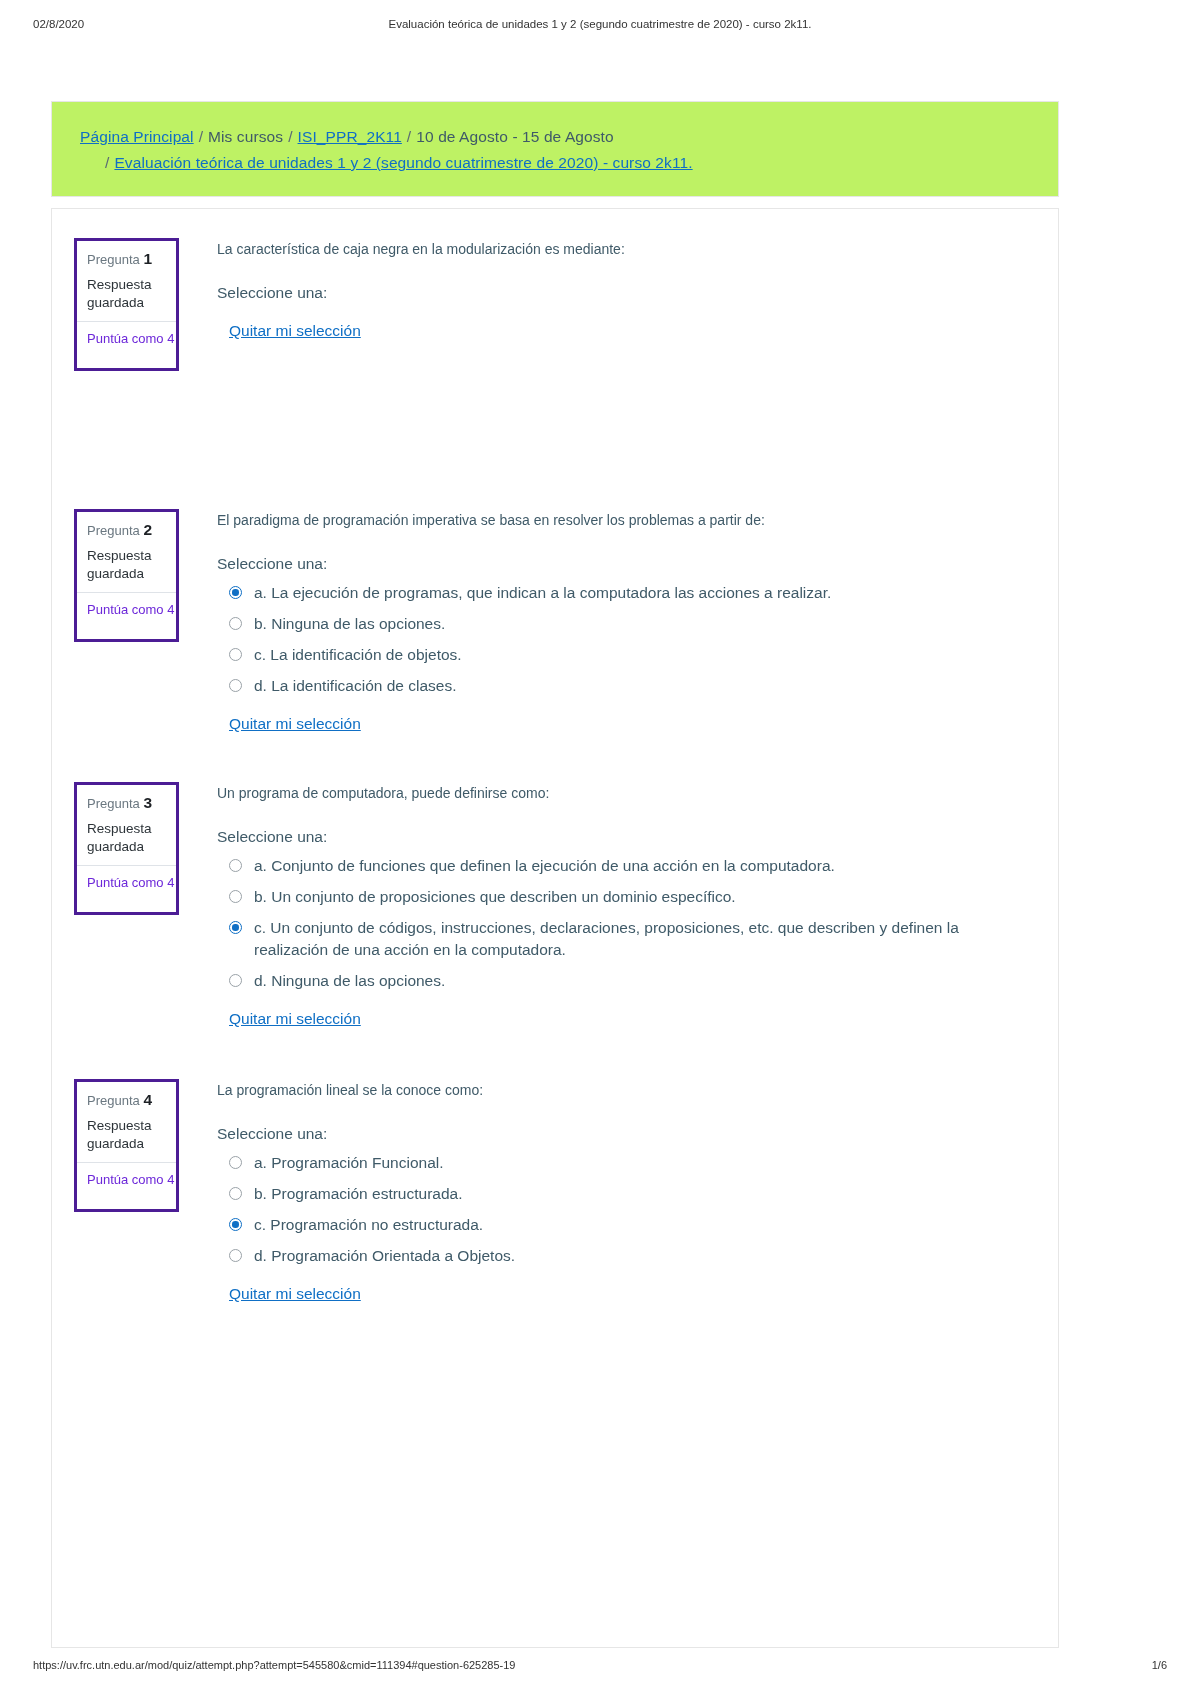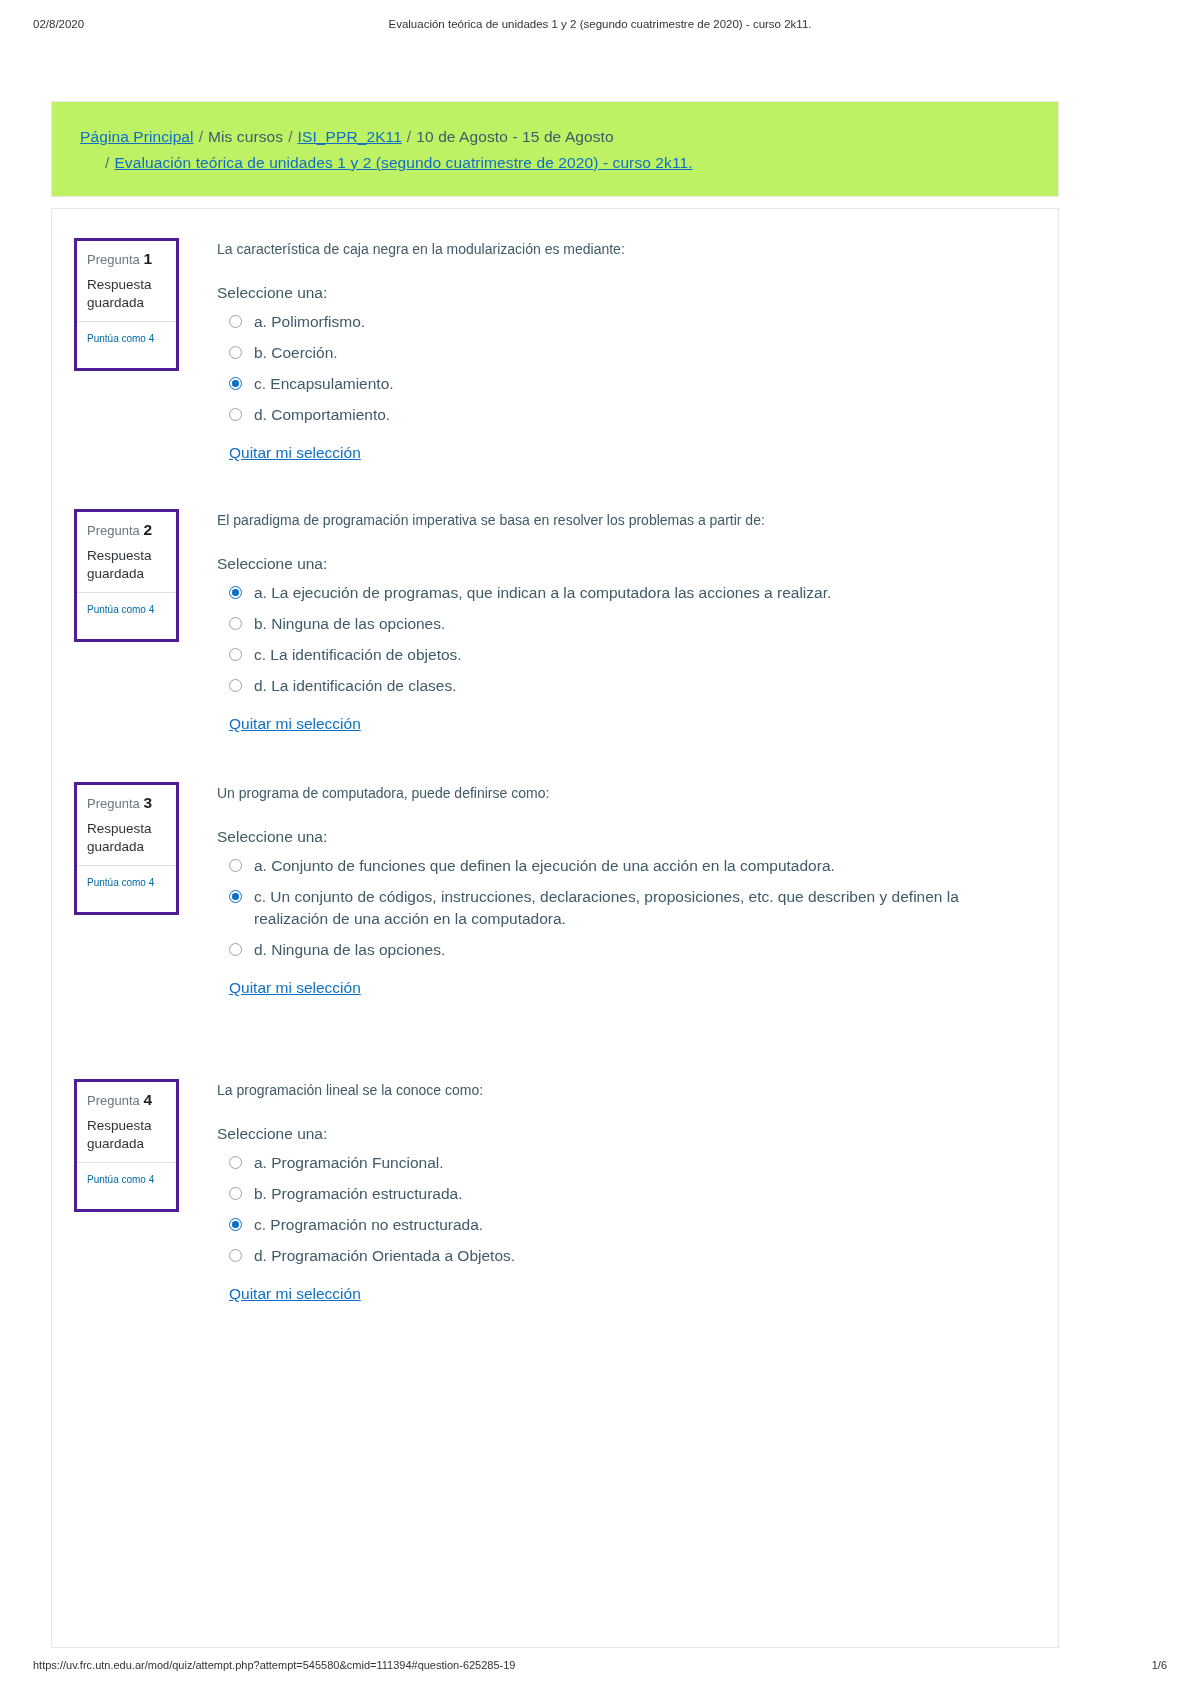--- a/index.html
+++ b/index.html
@@ -145,22 +145,22 @@
     color: #2c3338;
     line-height: 18px;
     margin-bottom: 9px;
   }
   .q-info-sep {
     height: 1px;
     background: #dfe3e8;
     margin: 0 -10px 8px -10px;
   }
   .q-info-grade {
-    font-size: 10px;
-    color: #0369a1;
+    font-size: 13px;
+    color: #6d28d9;
     line-height: 18px;
     white-space: nowrap;
   }
 
   
   .q-content {
     flex: 1;
     margin-left: 38px;
     padding-right: 26px;
   }
@@ -253,38 +253,20 @@
       <div class="question" style="position: absolute; left: 0px; right: 0px; top: 29px;">
         <div class="q-info">
           <div class="q-info-num"><span>Pregunta</span> <b>1</b></div>
           <div class="q-info-state">Respuesta guardada</div>
           <div class="q-info-sep"></div>
           <div class="q-info-grade">Puntúa como 4</div>
         </div>
         <div class="q-content">
           <p class="q-text">La característica de caja negra en la modularización es mediante:</p>
           <p class="q-prompt">Seleccione una:</p>
-          <ul class="q-answers">
-            <li class="q-answer">
-              <span class="radio"></span>
-              <span class="answer-text">a. Polimorfismo.</span>
-            </li>
-            <li class="q-answer">
-              <span class="radio"></span>
-              <span class="answer-text">b. Coerción.</span>
-            </li>
-            <li class="q-answer">
-              <span class="radio checked"></span>
-              <span class="answer-text">c. Encapsulamiento.</span>
-            </li>
-            <li class="q-answer">
-              <span class="radio"></span>
-              <span class="answer-text">d. Comportamiento.</span>
-            </li>
-          </ul>
           <div class="q-clear"><a class="clear-link">Quitar mi selección</a></div>
         </div>
       </div>
       <div class="question" style="position: absolute; left: 0px; right: 0px; top: 300px;">
         <div class="q-info">
           <div class="q-info-num"><span>Pregunta</span> <b>2</b></div>
           <div class="q-info-state">Respuesta guardada</div>
           <div class="q-info-sep"></div>
           <div class="q-info-grade">Puntúa como 4</div>
         </div>
@@ -321,20 +303,24 @@
         </div>
         <div class="q-content">
           <p class="q-text">Un programa de computadora, puede definirse como:</p>
           <p class="q-prompt">Seleccione una:</p>
           <ul class="q-answers">
             <li class="q-answer">
               <span class="radio"></span>
               <span class="answer-text">a. Conjunto de funciones que definen la ejecución de una acción en la computadora.</span>
             </li>
             <li class="q-answer">
+              <span class="radio"></span>
+              <span class="answer-text">b. Un conjunto de proposiciones que describen un dominio específico.</span>
+            </li>
+            <li class="q-answer">
               <span class="radio checked"></span>
               <span class="answer-text">c. Un conjunto de códigos, instrucciones, declaraciones, proposiciones, etc. que describen y definen la realización de una acción en la computadora.</span>
             </li>
             <li class="q-answer">
               <span class="radio"></span>
               <span class="answer-text">d. Ninguna de las opciones.</span>
             </li>
           </ul>
           <div class="q-clear"><a class="clear-link">Quitar mi selección</a></div>
         </div>

